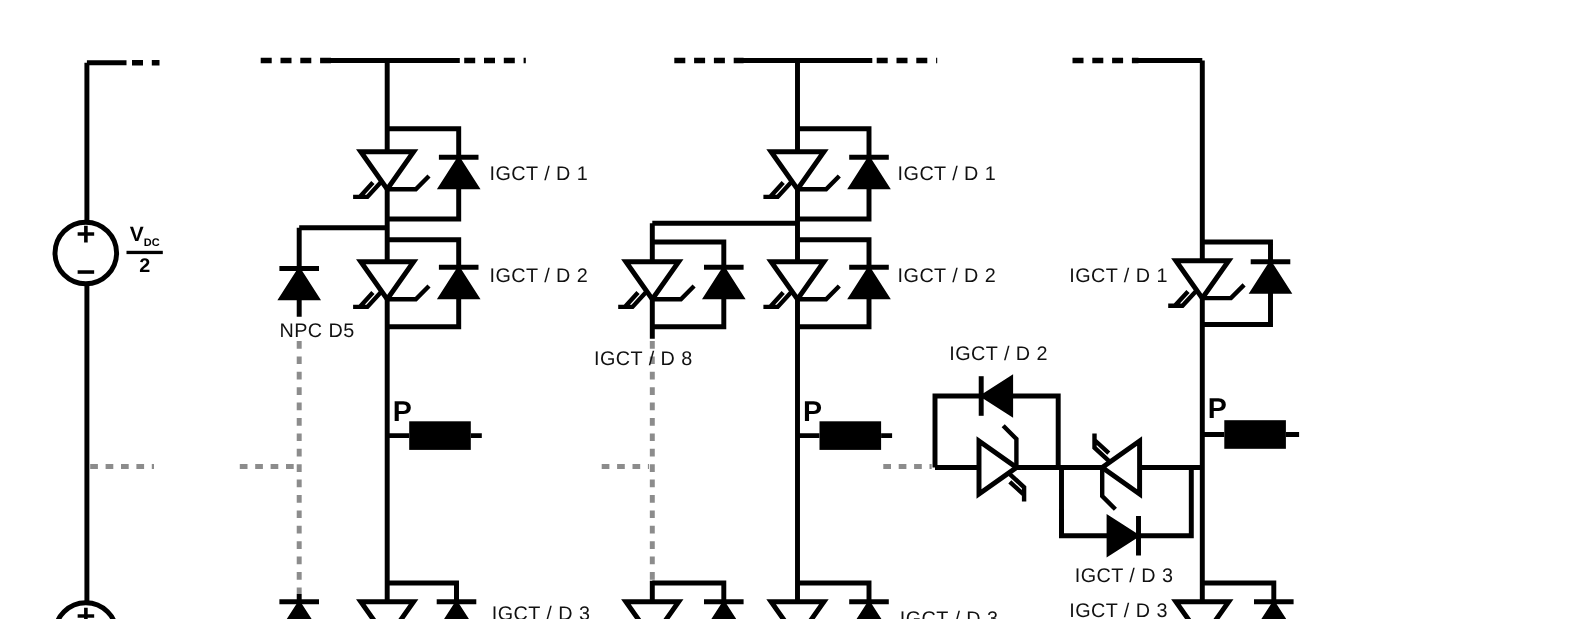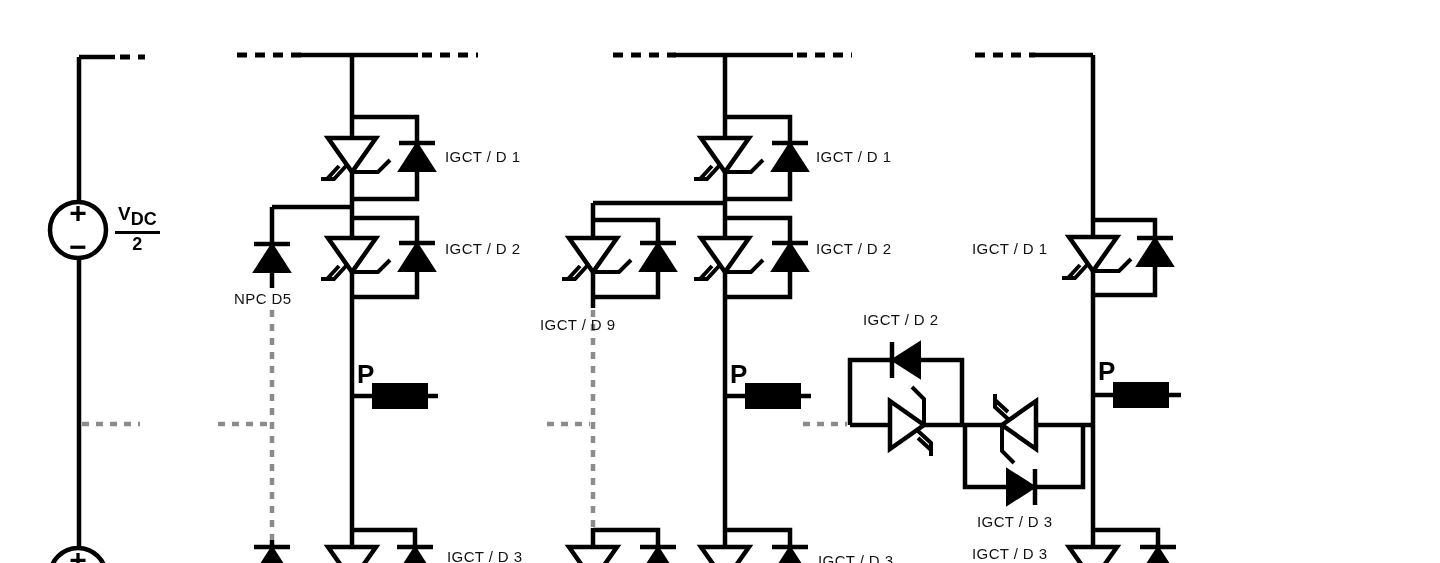--- a/index.html
+++ b/index.html
@@ -8,26 +8,26 @@
   .stage svg{position:absolute;left:0;top:0;}
   .ln{fill:none;stroke:#000;stroke-width:4.5;stroke-linecap:butt;stroke-linejoin:miter;}
   .db{fill:none;stroke:#000;stroke-width:5;stroke-dasharray:10 8;}
   .dg{fill:none;stroke:#8c8c8c;stroke-width:4.5;stroke-dasharray:7 7;}
   .w{fill:#fff;stroke:#000;stroke-width:4.5;stroke-linejoin:miter;}
   .s{fill:none;stroke:#000;stroke-width:4;}
   .k{fill:none;stroke:#000;stroke-width:4.5;}
   .f{fill:#000;stroke:#000;stroke-width:2;}
   .sign{font-family:"Liberation Sans",sans-serif;font-size:30px;font-weight:bold;
         fill:#000;text-anchor:middle;}
-  .lbl{position:absolute;font-size:15px;color:#111;letter-spacing:.4px;white-space:nowrap;line-height:1.1;}
+  .lbl{position:absolute;font-size:18px;color:#111;letter-spacing:.4px;white-space:nowrap;line-height:1.1;}
   .plbl{position:absolute;font-size:26px;font-weight:bold;color:#000;line-height:1;}
   .vlabel{position:absolute;left:115px;top:204px;text-align:center;color:#000;}
   .vnum{display:block;font-size:19px;font-weight:bold;border-bottom:3px solid #000;
         padding:0 3px 1px 3px;line-height:1.1;}
-  .vnum sub{font-size:18px;font-weight:bold;}
+  .vnum sub{font-size:10px;font-weight:bold;}
   .vden{display:block;font-size:18px;font-weight:bold;line-height:1.2;}
 </style>
 </head>
 <body>
 
 <div class="stage">
 
   <svg width="1440" height="563" viewBox="0 0 1440 563">
     <defs>
       <g id="igct">
@@ -123,27 +123,27 @@
     </g>
   </svg>
 
   <div class="vlabel">
     <span class="vnum"><span>V</span><sub>DC</sub></span>
     <span class="vden">2</span>
   </div>
 
   <div class="lbl" style="left:445px;top:149px">IGCT / D 1</div>
   <div class="lbl" style="left:445px;top:241px">IGCT / D 2</div>
-  <div class="lbl" style="left:234px;top:291px">NPC D5</div>
+  <div class="lbl" style="left:254px;top:291px">NPC D5</div>
   <div class="plbl" style="left:357px;top:361px">P</div>
   <div class="lbl" style="left:447px;top:549px">IGCT / D 3</div>
 
   <div class="lbl" style="left:816px;top:149px">IGCT / D 1</div>
   <div class="lbl" style="left:816px;top:241px">IGCT / D 2</div>
-  <div class="lbl" style="left:540px;top:317px">IGCT / D 9</div>
+  <div class="lbl" style="left:540px;top:317px">IGCT / D 8</div>
   <div class="plbl" style="left:730px;top:361px">P</div>
   <div class="lbl" style="left:818px;top:553px">IGCT / D 3</div>
 
   <div class="lbl" style="left:972px;top:241px">IGCT / D 1</div>
   <div class="lbl" style="left:863px;top:312px">IGCT / D 2</div>
   <div class="lbl" style="left:977px;top:514px">IGCT / D 3</div>
   <div class="lbl" style="left:972px;top:546px">IGCT / D 3</div>
   <div class="plbl" style="left:1098px;top:358px">P</div>
 
 </div>

